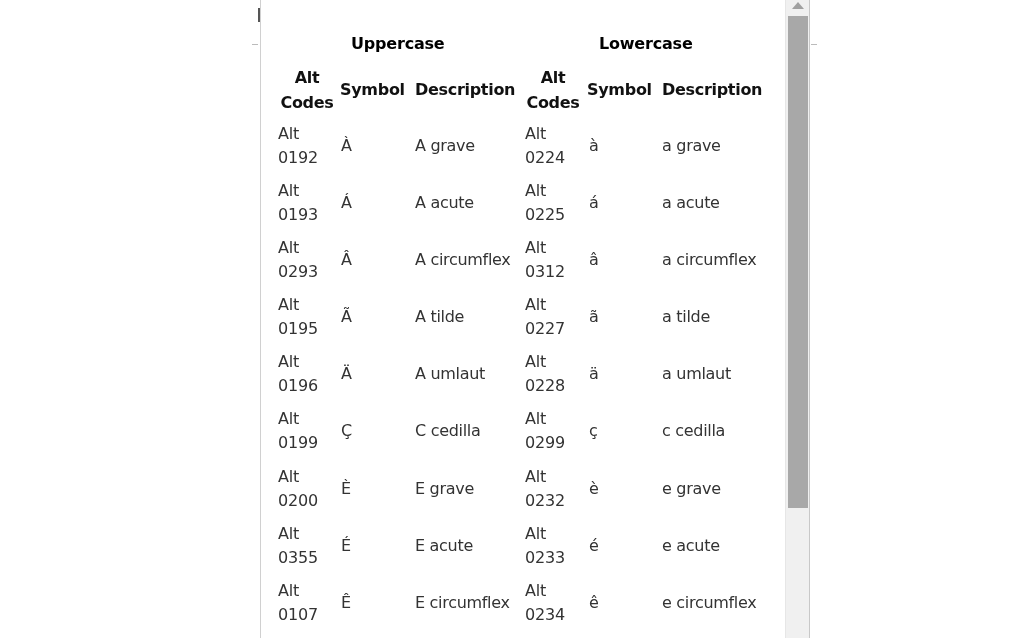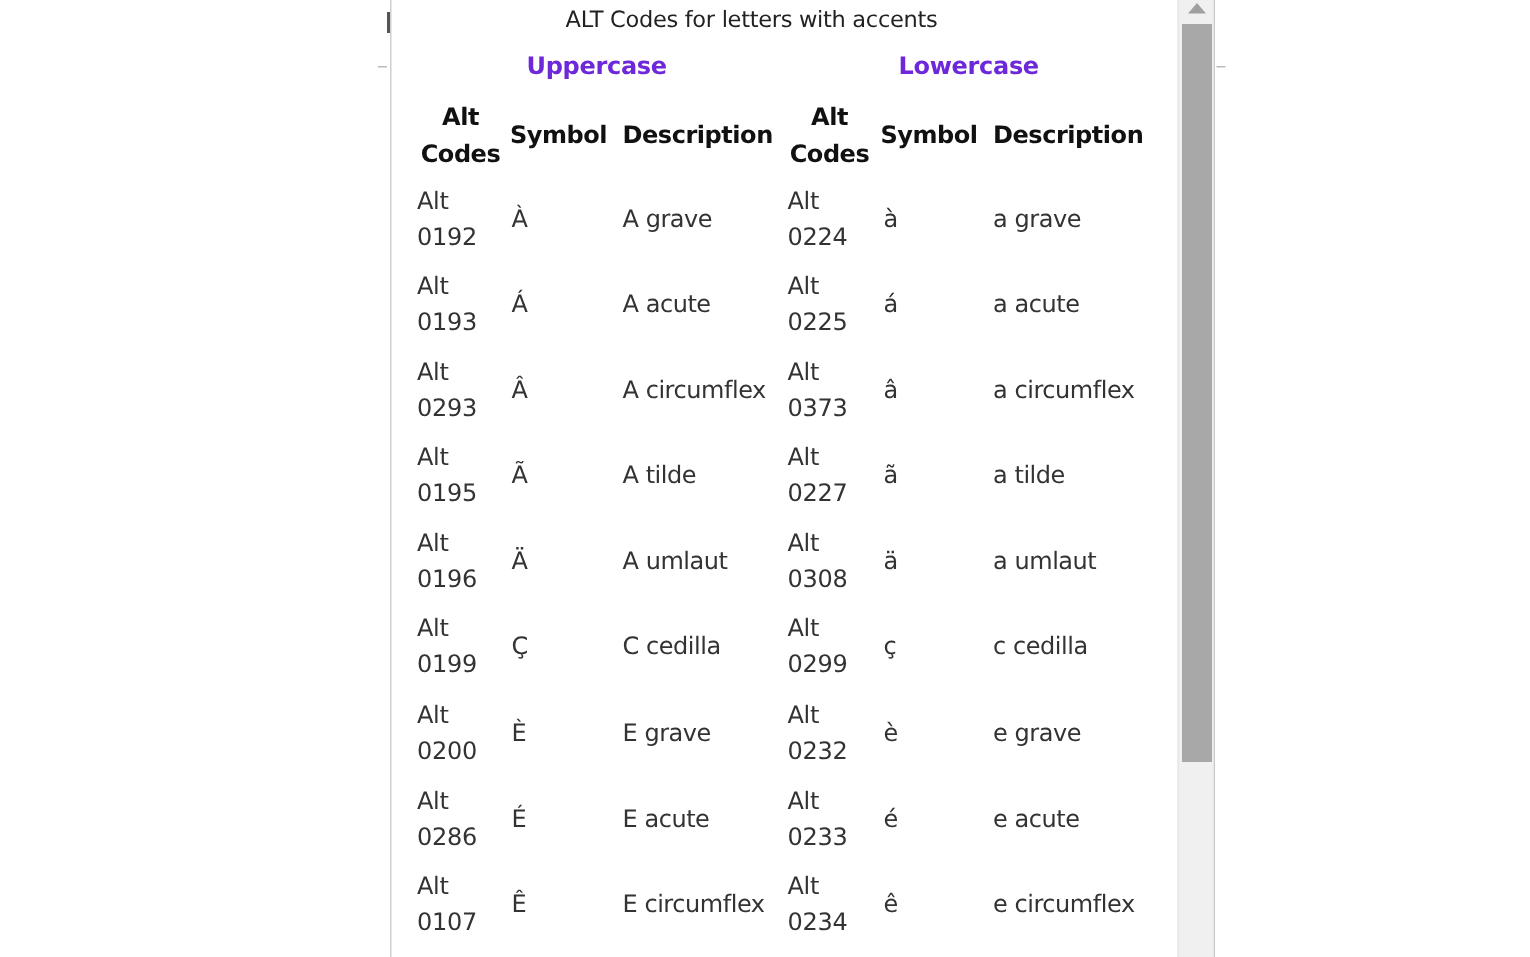--- a/index.html
+++ b/index.html
@@ -13,21 +13,21 @@
   .window {
     position:absolute; left:260px; top:-2px; width:550px; height:645px;
     background:#fff; border-left:1px solid #d0d0d0; border-right:1px solid #c8c8c8;
     box-sizing:border-box; overflow:hidden;
   }
   .content { position:absolute; left:0; top:0; width:524px; height:640px; overflow:hidden; }
   .caption {
     position:absolute; left:0; top:6px; width:480px; text-align:center;
     font-size:15px; color:#222; letter-spacing:-0.2px;
   }
-  .group-head { position:absolute; top:36px; font-size:16px; font-weight:bold; color:#6d28d9; letter-spacing:-0.2px; }
+  .group-head { position:absolute; top:36px; font-size:16px; font-weight:bold; color:#000000; letter-spacing:-0.2px; }
   .gh-upper { left:90px; }
   .gh-lower { left:338px; }
   .col-head { position:absolute; font-size:16px; font-weight:bold; color:#111; line-height:25px; text-align:center; letter-spacing:-0.3px;}
   .row { position:absolute; left:0; width:524px; height:57px; }
   .cell-code { position:absolute; font-size:16px; color:#333; line-height:24px; letter-spacing:-0.2px; }
   .cell-sym { position:absolute; font-size:16px; color:#333; line-height:20px; }
   .cell-desc { position:absolute; font-size:16px; color:#333; line-height:20px; letter-spacing:-0.3px; white-space:nowrap; }
   .scrollbar {
     position:absolute; left:524px; top:0; width:24px; height:645px; background:#f0f0f0;
     border-left:1px solid #e6e6e6; box-sizing:border-box;
@@ -41,21 +41,20 @@
 </style>
 </head>
 <body>
 
 <div class="outer-tick-left"></div>
 <div class="outer-mark-left"></div>
 <div class="outer-mark-right"></div>
 
 <div class="window">
   <div class="content">
-    <div class="caption">ALT Codes for letters with accents</div>
 
     <div class="group-head gh-upper">Uppercase</div>
     <div class="group-head gh-lower">Lowercase</div>
 
     <div class="col-head" style="left:16px; top:67px; width:60px;">
       <div>Alt</div>
       <div>Codes</div>
     </div>
     <div class="col-head" style="left:79px; top:79px;">Symbol</div>
     <div class="col-head" style="left:154px; top:79px;">Description</div>
@@ -99,21 +98,21 @@
 
     <div class="row" style="top:238px;">
       <div class="cell-code" style="left:17px; top:0;">
           <div>Alt</div>
           <div>0293</div>
         </div>
       <div class="cell-sym" style="left:80px; top:14px;">Â</div>
       <div class="cell-desc" style="left:154px; top:14px;">A circumflex</div>
       <div class="cell-code" style="left:264px; top:0;">
           <div>Alt</div>
-          <div>0373</div>
+          <div>0312</div>
         </div>
       <div class="cell-sym" style="left:328px; top:14px;">â</div>
       <div class="cell-desc" style="left:401px; top:14px;">a circumflex</div>
     </div>
 
     <div class="row" style="top:295px;">
       <div class="cell-code" style="left:17px; top:0;">
           <div>Alt</div>
           <div>0195</div>
         </div>
@@ -129,21 +128,21 @@
 
     <div class="row" style="top:352px;">
       <div class="cell-code" style="left:17px; top:0;">
           <div>Alt</div>
           <div>0196</div>
         </div>
       <div class="cell-sym" style="left:80px; top:14px;">Ä</div>
       <div class="cell-desc" style="left:154px; top:14px;">A umlaut</div>
       <div class="cell-code" style="left:264px; top:0;">
           <div>Alt</div>
-          <div>0308</div>
+          <div>0228</div>
         </div>
       <div class="cell-sym" style="left:328px; top:14px;">ä</div>
       <div class="cell-desc" style="left:401px; top:14px;">a umlaut</div>
     </div>
 
     <div class="row" style="top:409px;">
       <div class="cell-code" style="left:17px; top:0;">
           <div>Alt</div>
           <div>0199</div>
         </div>
@@ -168,21 +167,21 @@
           <div>Alt</div>
           <div>0232</div>
         </div>
       <div class="cell-sym" style="left:328px; top:14px;">è</div>
       <div class="cell-desc" style="left:401px; top:14px;">e grave</div>
     </div>
 
     <div class="row" style="top:524px;">
       <div class="cell-code" style="left:17px; top:0;">
           <div>Alt</div>
-          <div>0286</div>
+          <div>0355</div>
         </div>
       <div class="cell-sym" style="left:80px; top:14px;">É</div>
       <div class="cell-desc" style="left:154px; top:14px;">E acute</div>
       <div class="cell-code" style="left:264px; top:0;">
           <div>Alt</div>
           <div>0233</div>
         </div>
       <div class="cell-sym" style="left:328px; top:14px;">é</div>
       <div class="cell-desc" style="left:401px; top:14px;">e acute</div>
     </div>

